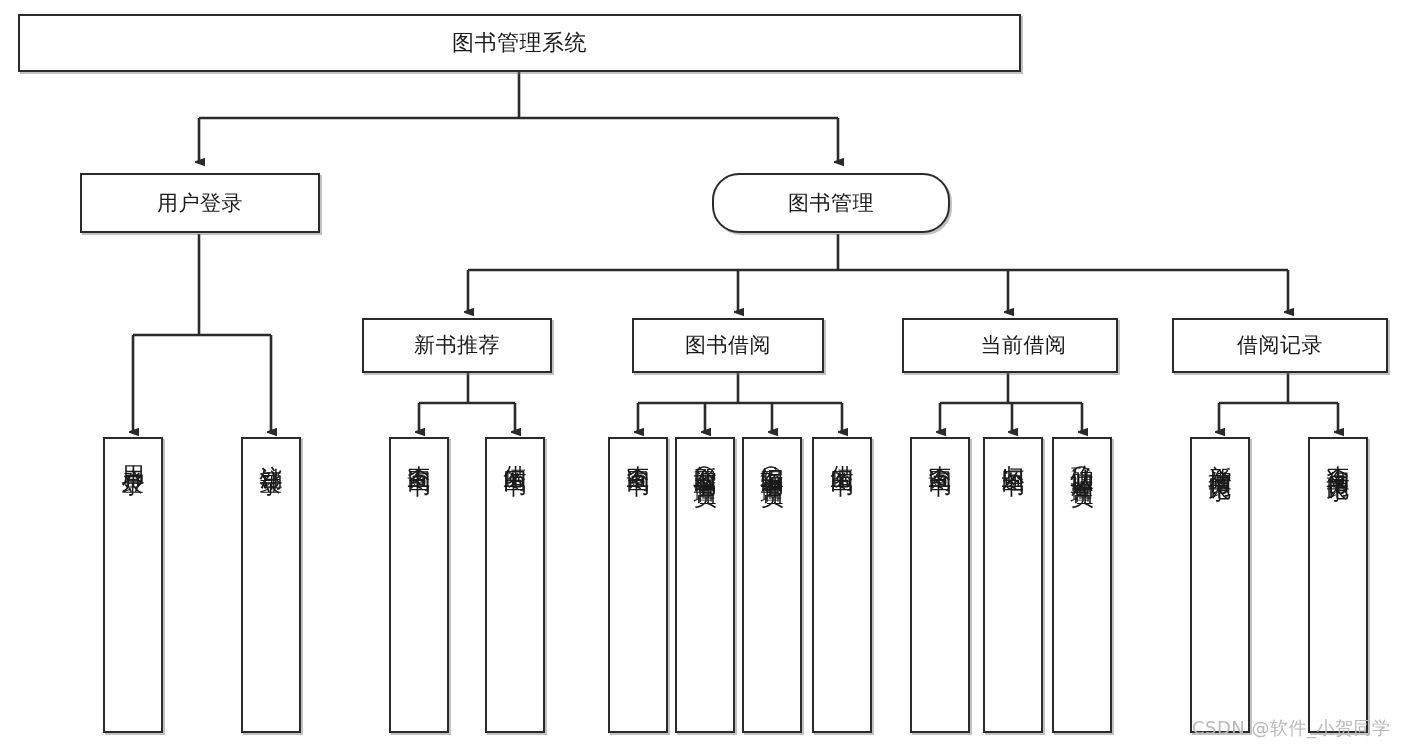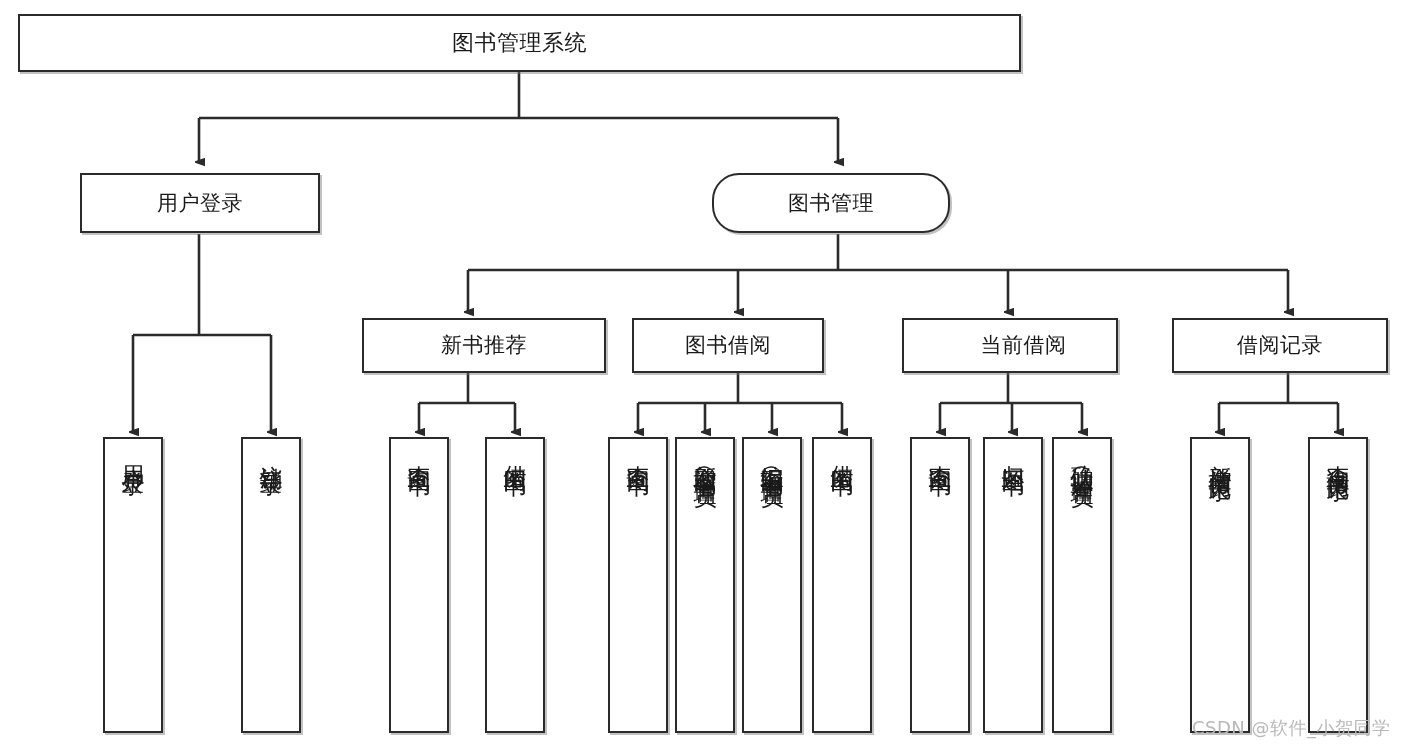--- a/index.html
+++ b/index.html
@@ -133,21 +133,21 @@
     <span class="label">图书管理系统</span>
   </div>
 
   <div class="node horiz" style="left:80px; top:173px; width:240px; height:60px;">
     <span class="label">用户登录</span>
   </div>
   <div class="node horiz" style="left:712px; top:173px; width:238px; height:60px;border-radius:27px;">
     <span class="label">图书管理</span>
   </div>
 
-  <div class="node horiz" style="left:362px; top:318px; width:244px; height:55px;">
+  <div class="node horiz" style="left:362px; top:318px; width:190px; height:55px;">
     <span class="label">新书推荐</span>
   </div>
   <div class="node horiz" style="left:632px; top:318px; width:192px; height:55px;">
     <span class="label">图书借阅</span>
   </div>
   <div class="node horiz" style="left:902px; top:318px; width:216px; height:55px;padding-left:27px;">
     <span class="label">当前借阅</span>
   </div>
   <div class="node horiz" style="left:1172px; top:318px; width:216px; height:55px;font-family:Liberation Serif, serif;">
     <span class="label">借阅记录</span>

